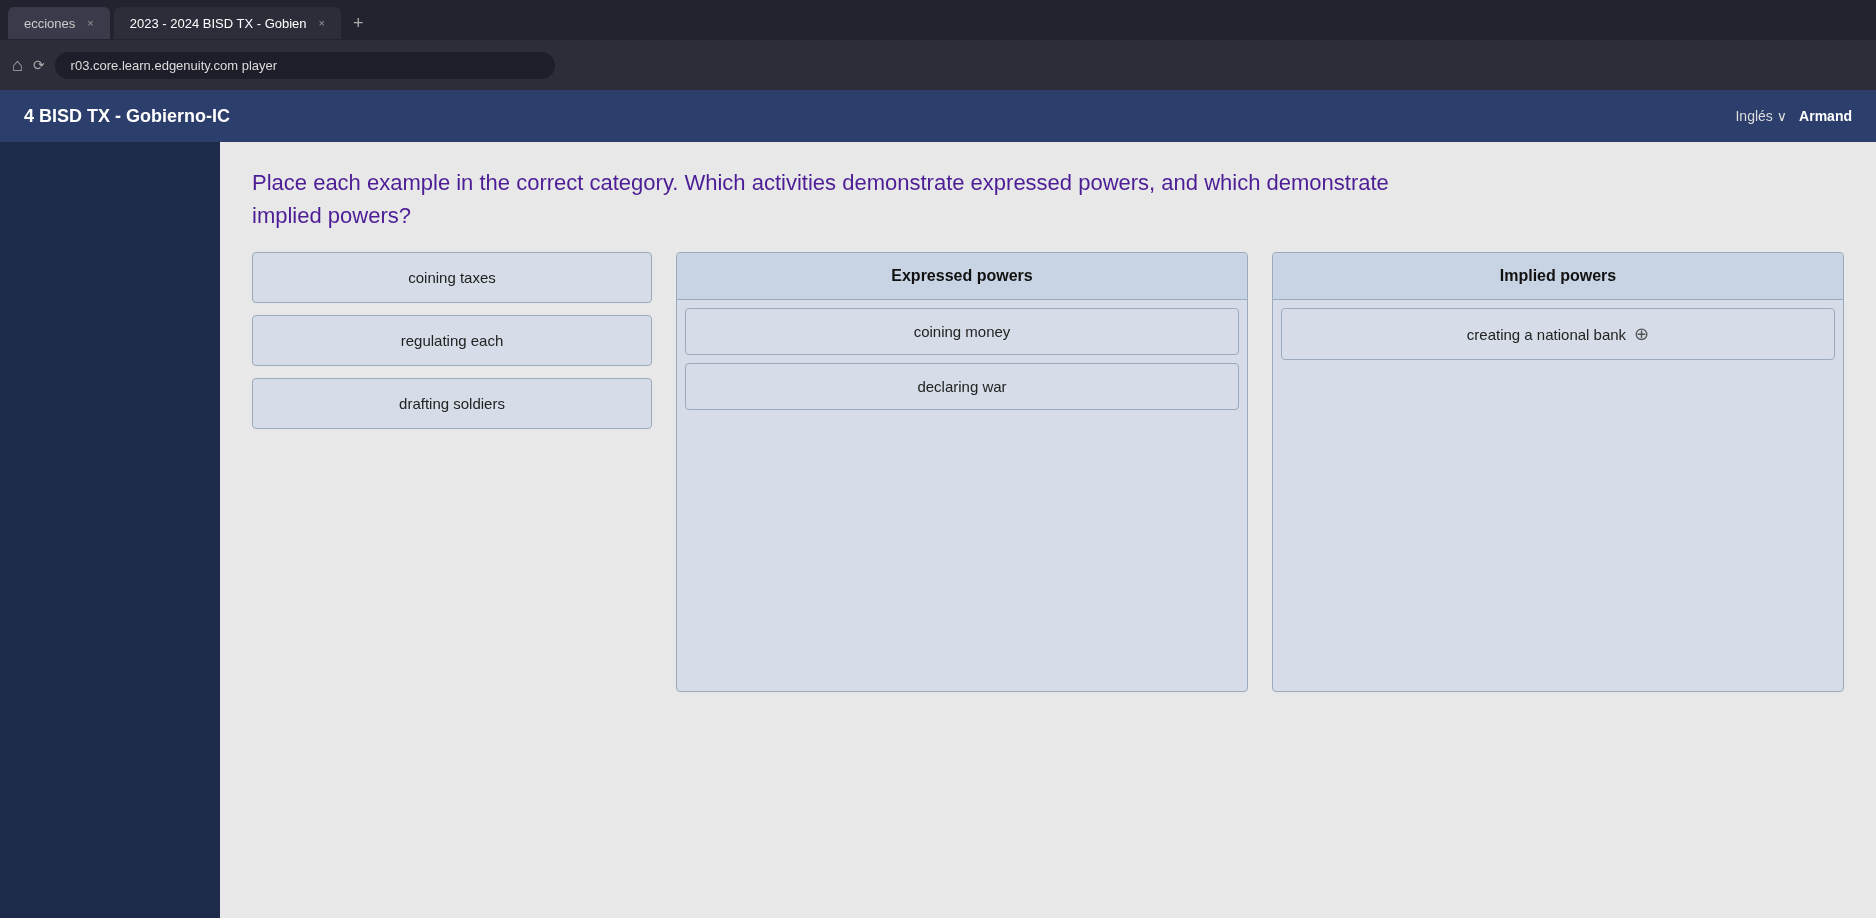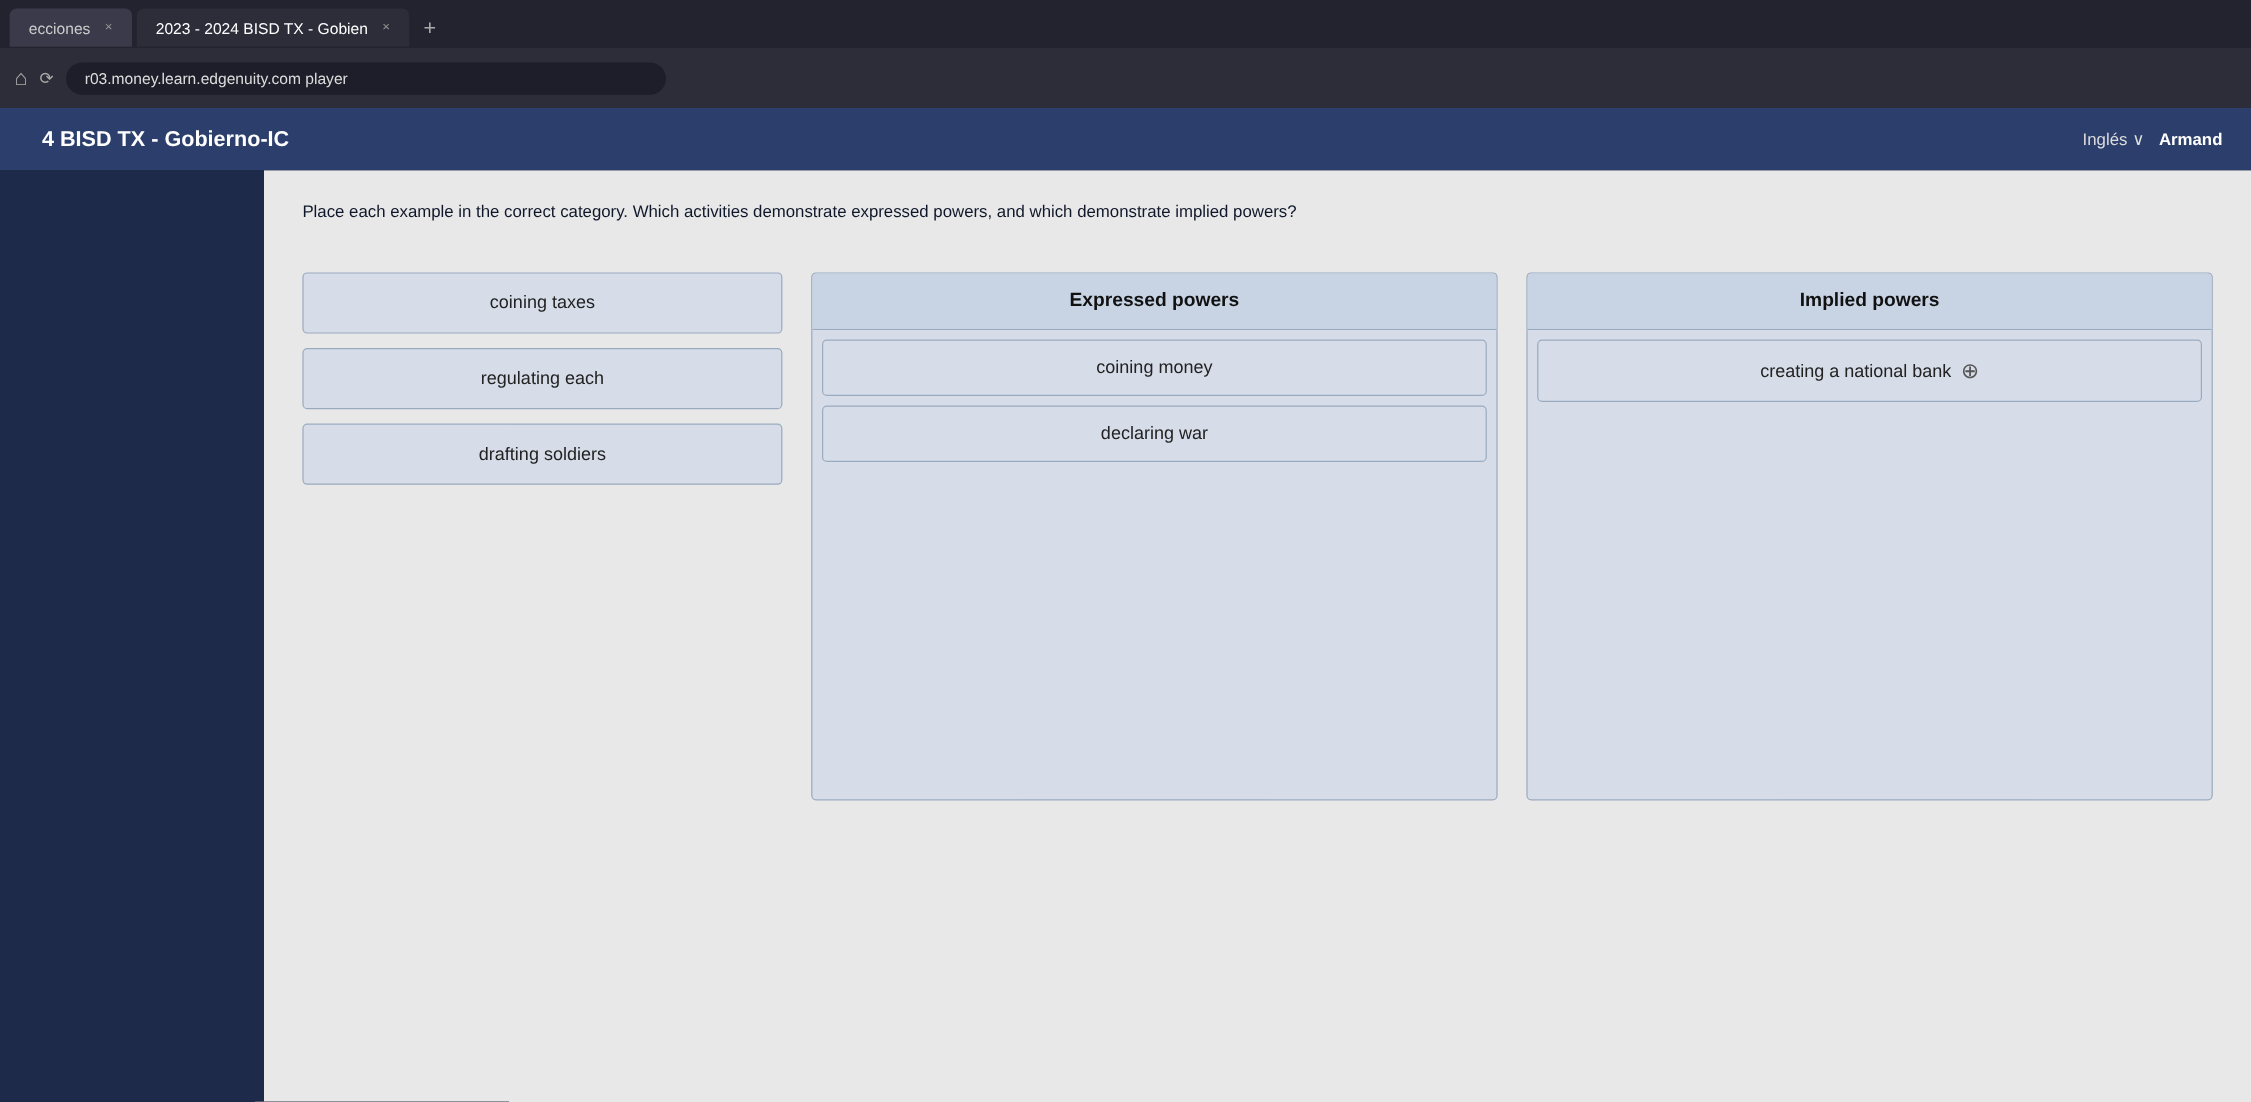--- a/index.html
+++ b/index.html
@@ -96,21 +96,20 @@
       display: flex;
       align-items: center;
       justify-content: space-between;
       padding: 0 24px;
     }
 
     .app-title {
       color: #fff;
       font-size: 18px;
       font-weight: 600;
-      margin-left: 11px;
     }
 
     .header-right {
       display: flex;
       align-items: center;
       gap: 12px;
     }
 
     .language-selector {
       color: #ddd;
@@ -130,23 +129,23 @@
     
     .main-content {
       background: #e8e8e8;
       height: calc(918px - 90px - 52px);
       padding: 24px 32px;
       display: flex;
       flex-direction: column;
     }
 
     .instruction-text {
-      font-size: 14px;
-      color: #0f172a;
-      margin-bottom: 40px;
+      font-size: 22px;
+      color: #4c1d95;
+      margin-bottom: 20px;
       line-height: 1.5;
       max-width: 1200px;
     }
 
     .drag-drop-area {
       display: flex;
       gap: 24px;
       align-items: flex-start;
       flex: 1;
     }
@@ -241,21 +240,21 @@
     <div class="tab active">
       <span>2023 - 2024 BISD TX - Gobien</span>
       <span class="tab-close">×</span>
     </div>
     <span class="tab-new">+</span>
   </div>
   <div class="address-bar">
     <span class="home-icon">⌂</span>
     <span class="reload-icon">⟳</span>
     <div class="url-box">
-      <span>r03.money.learn.edgenuity.com</span>
+      <span>r03.core.learn.edgenuity.com</span>
       <span> player</span>
     </div>
   </div>
 </div>
 
 <div class="app-header">
   <span class="app-title">4 BISD TX - Gobierno-IC</span>
   <div class="header-right">
     <div class="language-selector">
       <span>Inglés</span>

